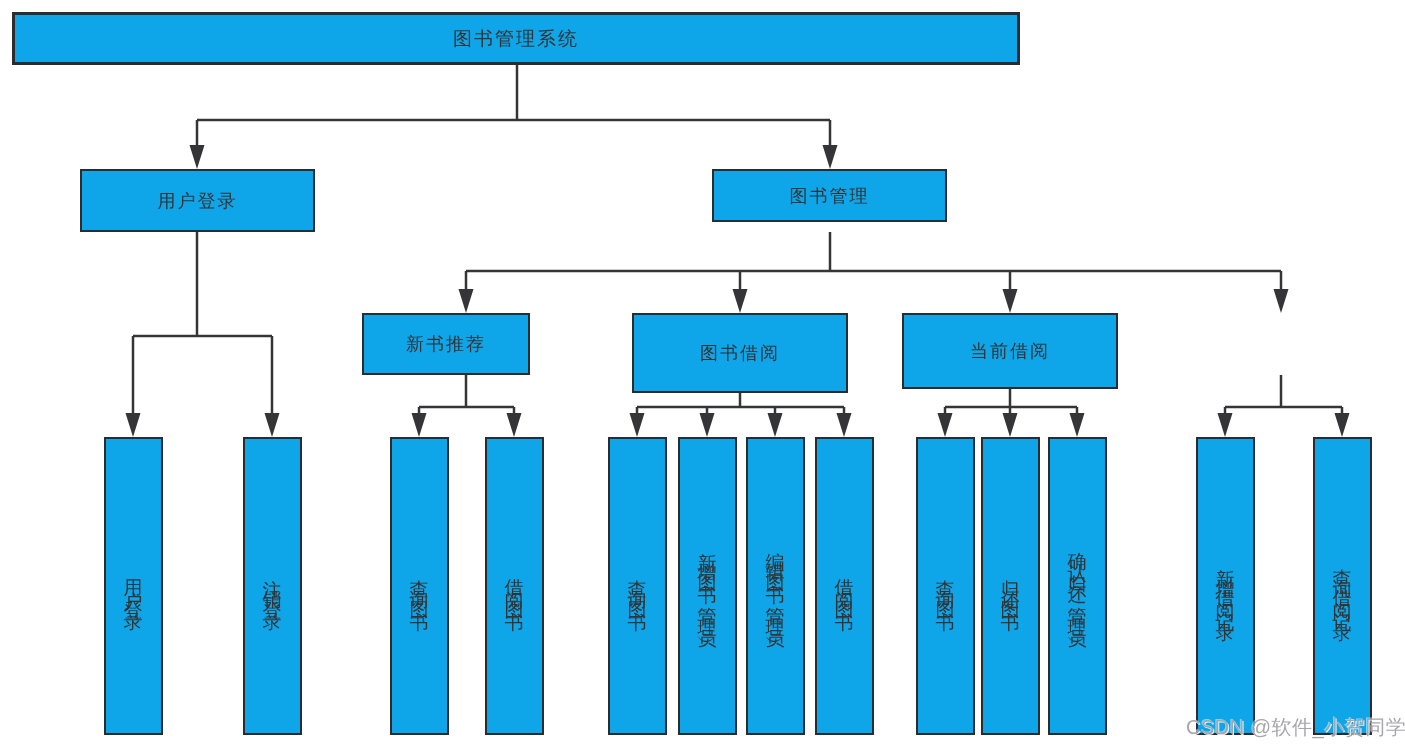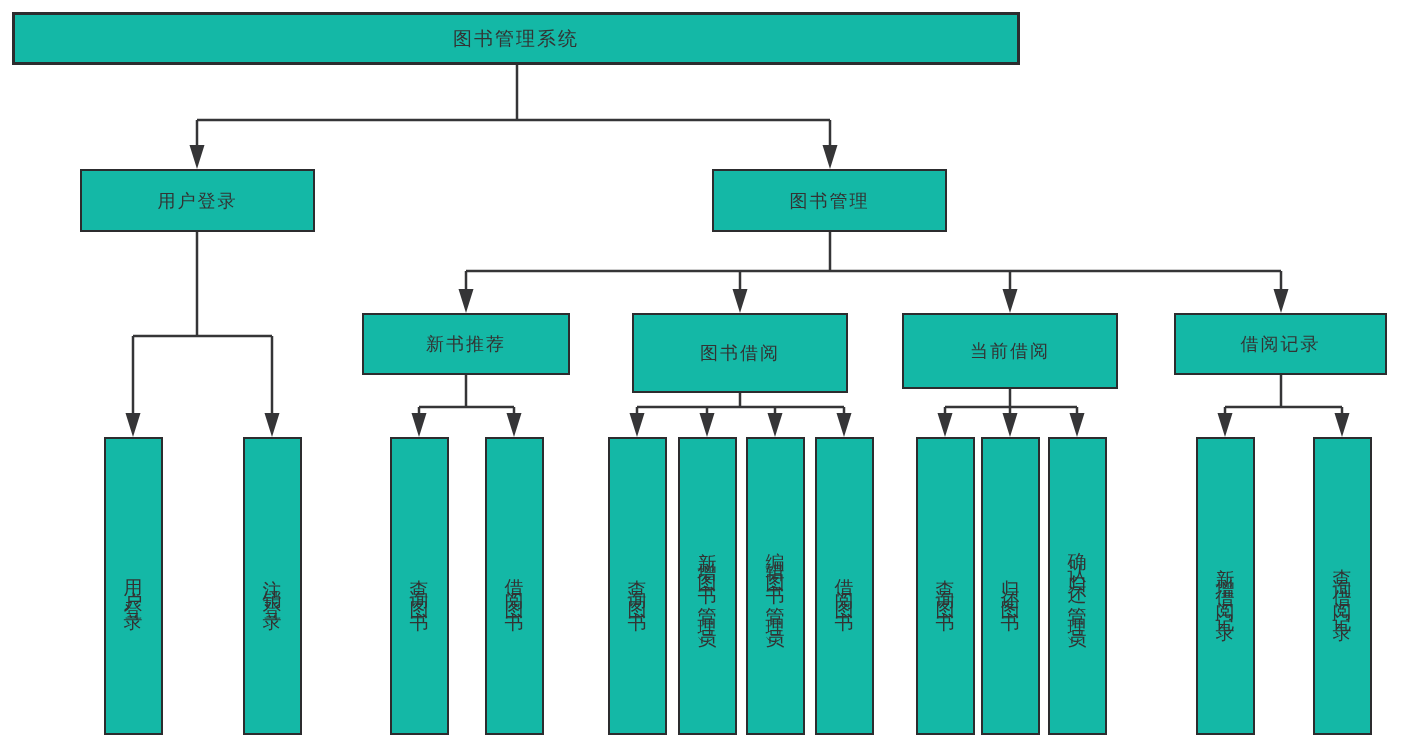--- a/index.html
+++ b/index.html
@@ -14,21 +14,21 @@
     position:relative;
     width:1405px;height:747px;
     background:var(--bg);
     overflow:hidden;
     font-family:"Liberation Sans","DejaVu Sans",sans-serif;
     color:var(--text);
   }
   svg.connectors{position:absolute;left:0;top:0;z-index:1;}
   .node{
     position:absolute;
-    background:#14b8a6;
+    background:#0ea5e9;
     border:2.5px solid var(--box-border);
     box-sizing:border-box;
     display:flex;align-items:center;justify-content:center;
     z-index:2;
   }
   .h-node{
     font-size:18px;
     letter-spacing:2px;
     white-space:nowrap;
   }
@@ -119,26 +119,25 @@
       <polygon points="1002.5,413 1017.5,413 1010,437"></polygon>
       <polygon points="1069.5,413 1084.5,413 1077,437"></polygon>
       <polygon points="1217.5,413 1232.5,413 1225,437"></polygon>
       <polygon points="1334.5,413 1349.5,413 1342,437"></polygon>
     </g>
   </svg>
 
   <div class="node h-node root-node" style="left:12px;top:12px;width:1008px;height:53px;">图书管理系统</div>
 
   <div class="node h-node" style="left:80px;top:169px;width:235px;height:63px;">用户登录</div>
-  <div class="node h-node" style="left:712px;top:169px;width:235px;height:63px;">图书管理</div>
+  <div class="node h-node" style="left:712px;top:169px;width:235px;height:53px;">图书管理</div>
 
-  <div class="node h-node" style="left:362px;top:313px;width:208px;height:62px;">新书推荐</div>
+  <div class="node h-node" style="left:362px;top:313px;width:168px;height:62px;">新书推荐</div>
   <div class="node h-node" style="left:632px;top:313px;width:216px;height:80px;">图书借阅</div>
   <div class="node h-node" style="left:902px;top:313px;width:216px;height:76px;">当前借阅</div>
-  <div class="node h-node" style="left:1174px;top:313px;width:213px;height:62px;">借阅记录</div>
 
   <div class="node v-node" style="left:104px;top:437px;width:59px;height:298px;">
     <span>用户登录</span>
   </div>
   <div class="node v-node" style="left:243px;top:437px;width:59px;height:298px;">
     <span>注销登录</span>
   </div>
 
   <div class="node v-node" style="left:390px;top:437px;width:59px;height:298px;">
     <span>查询图书</span>
@@ -170,14 +169,15 @@
     <span>确认归还（管理员）</span>
   </div>
 
   <div class="node v-node" style="left:1196px;top:437px;width:59px;height:298px;">
     <span>新增借阅记录</span>
   </div>
   <div class="node v-node" style="left:1313px;top:437px;width:59px;height:298px;">
     <span>查询借阅记录</span>
   </div>
 
+  <div class="watermark">CSDN @软件_小贺同学</div>
 
 </div>
 
 </body></html>

